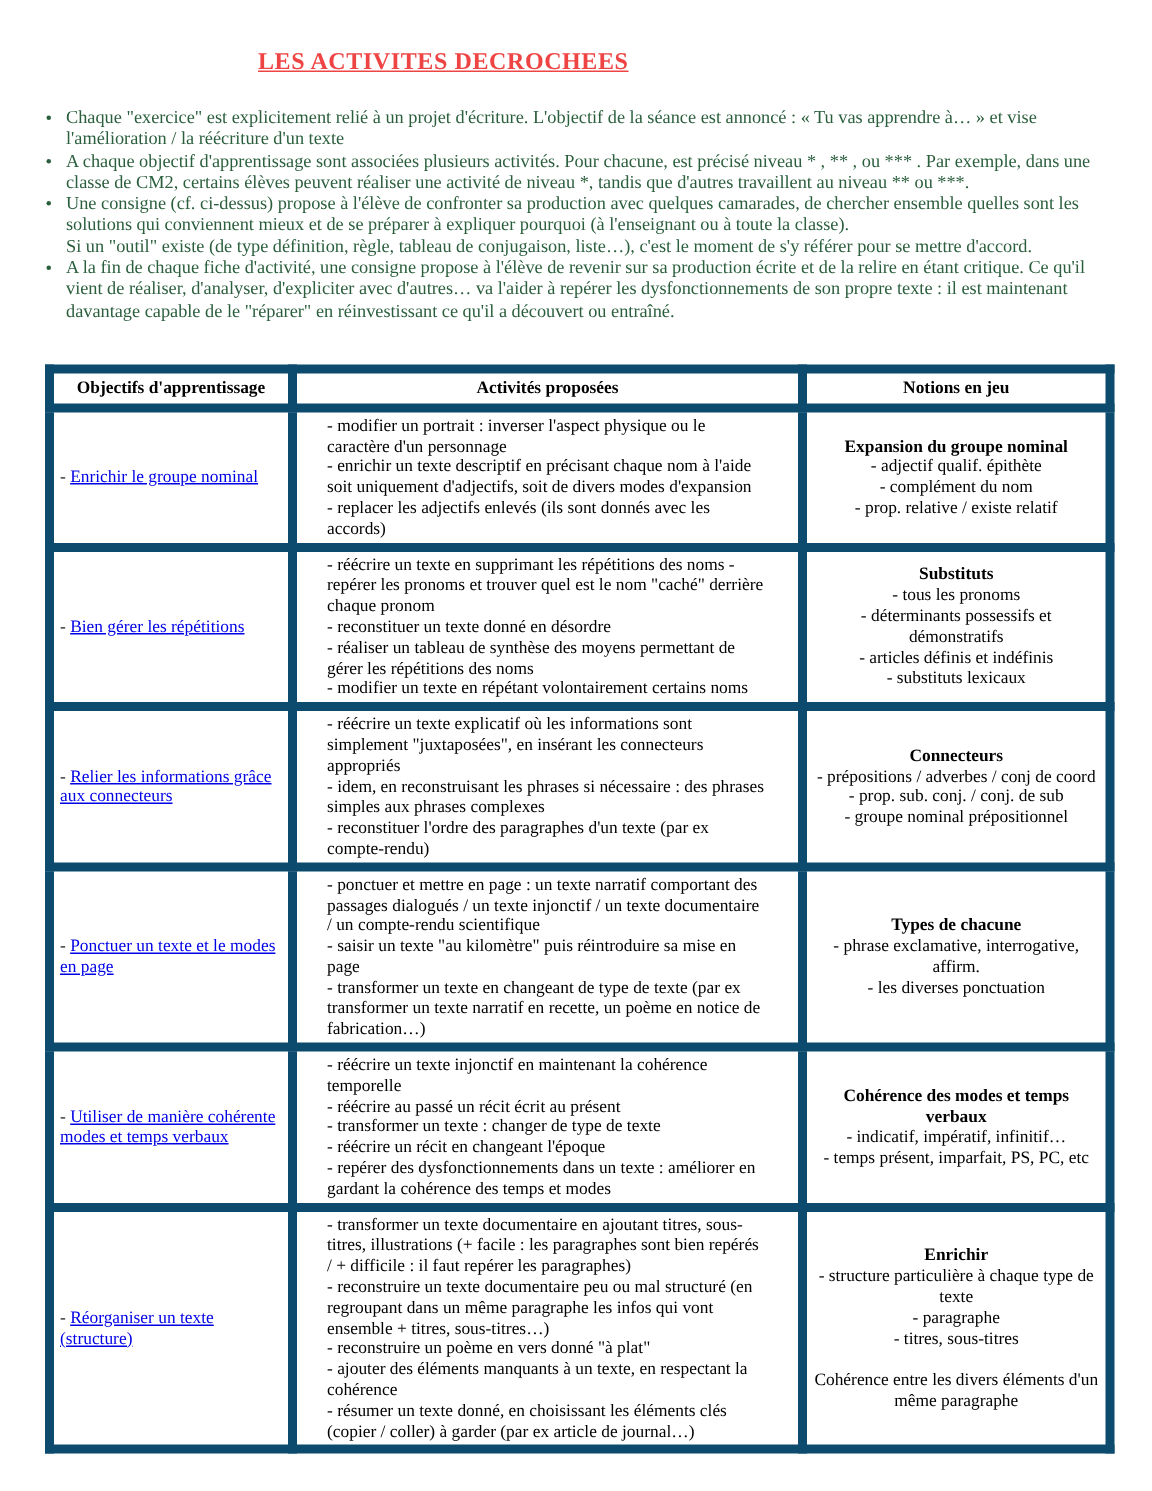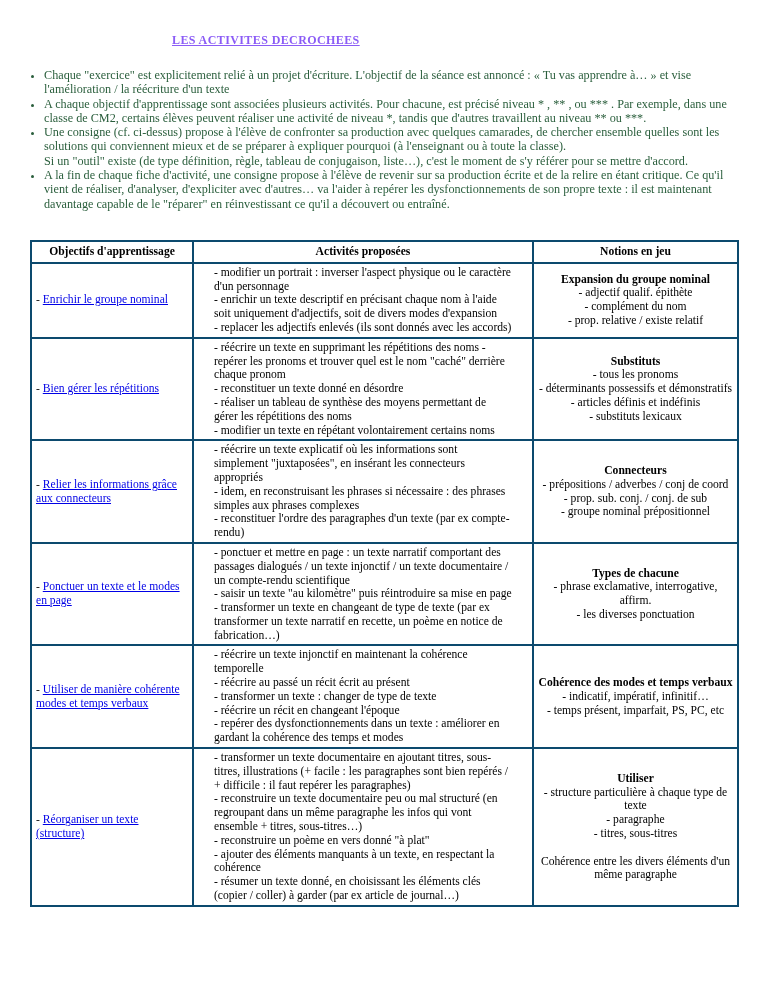--- a/index.html
+++ b/index.html
@@ -11,23 +11,23 @@
     position: relative;
     width: 768px;
     height: 994px;
     background: #ffffff;
     font-family: "Liberation Serif", "DejaVu Serif", serif;
     overflow: hidden;
   }
   .doc-title {
     display: inline-block;
     margin: 33px 0 0 172px;
-    font-size: 12px;
+    font-size: 16px;
     font-weight: bold;
-    color: #8b5cf6;
+    color: #ef4444;
     text-decoration: underline;
     letter-spacing: 0.4px;
     text-align: center;
   }
   ul.intro-list {
     margin: 20px 0 0 0;
     padding: 0 28px 0 44px;
     color: #2a5e3c;
     font-size: 12.2px;
     line-height: 14.3px;
@@ -47,21 +47,21 @@
     width: 707px;
     margin: 29px 0 0 30px;
     font-size: 11.6px;
     line-height: 13.8px;
     color: #000000;
     border: 1px solid #848484;
     border-bottom: 2px solid #5a5a5a;
   }
   table.activities-table th,
   table.activities-table td {
-    border: 2px solid #0c4a6e;
+    border: 6px solid #0c4a6e;
     vertical-align: middle;
   }
   table.activities-table th {
     font-weight: bold;
     text-align: center;
     padding: 3px 4px;
   }
   col.c-obj { width: 162px; }
   col.c-act { width: 340px; }
   col.c-not { width: 205px; }
@@ -181,21 +181,21 @@
         </td>
       </tr>
       <tr>
         <td class="cell-objectif"><span>- </span><a href="#">Réorganiser un texte (structure)</a></td>
         <td class="cell-activites">- transformer un texte documentaire en ajoutant titres, sous-titres, illustrations (+ facile : les paragraphes sont bien repérés / + difficile : il faut repérer les paragraphes)
 - reconstruire un texte documentaire peu ou mal structuré (en regroupant dans un même paragraphe les infos qui vont ensemble + titres, sous-titres…)
 - reconstruire un poème en vers donné "à plat"
 - ajouter des éléments manquants à un texte, en respectant la cohérence
 - résumer un texte donné, en choisissant les éléments clés (copier / coller) à garder (par ex article de journal…)</td>
         <td class="cell-notions">
-          <div class="notion-title">Utiliser</div>
+          <div class="notion-title">Enrichir</div>
           <div class="notion-body">- structure particulière à chaque type de texte
 - paragraphe
 - titres, sous-titres
 
 Cohérence entre les divers éléments d'un même paragraphe</div>
         </td>
       </tr>
     </tbody>
   </table>
 

